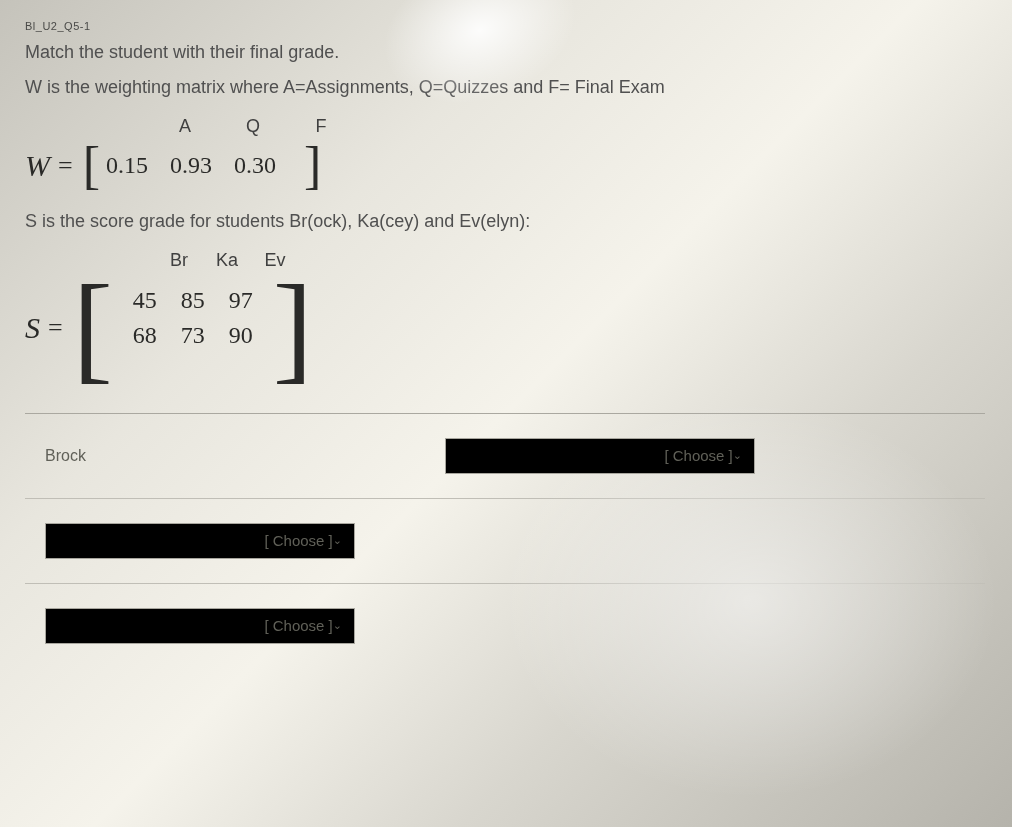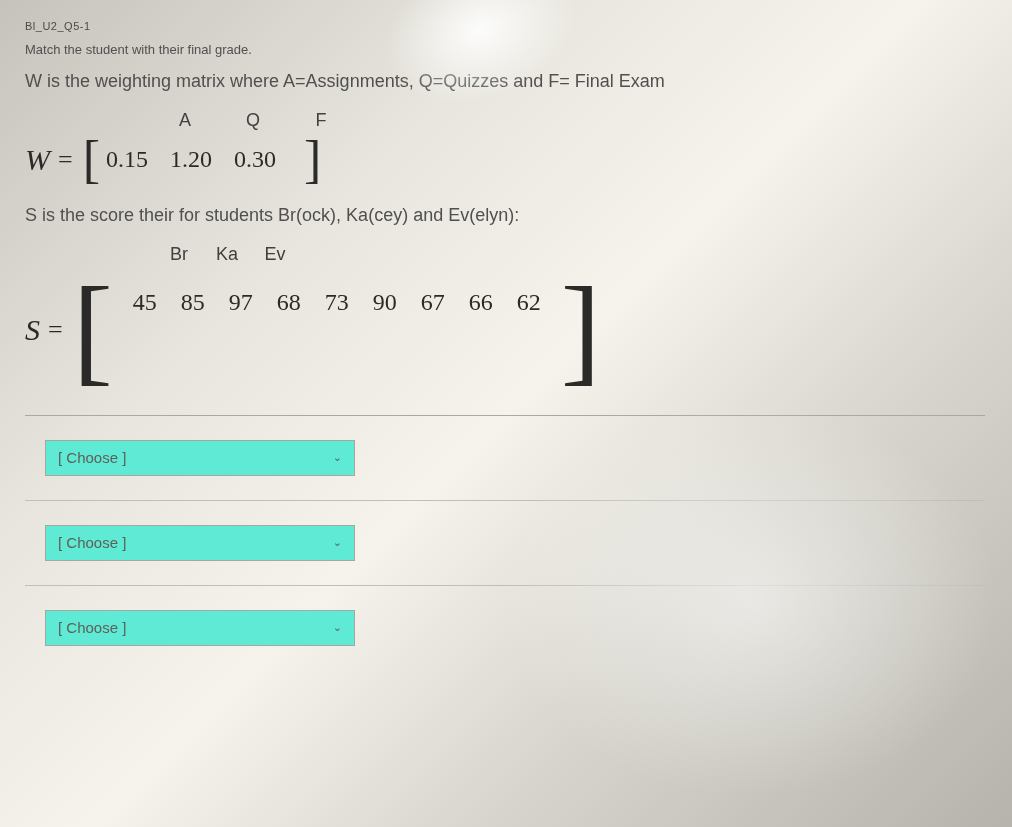--- a/index.html
+++ b/index.html
@@ -20,21 +20,21 @@
     }
     .question-id {
       font-size: 11px;
       color: #4a4a48;
       margin-bottom: 10px;
       letter-spacing: 0.5px;
     }
     .instruction {
       margin-bottom: 14px;
       color: #505050;
-      font-size: 13px;
+      font-size: 18px;
     }
     .description {
       margin-bottom: 10px;
       color: #505050;
       font-size: 18px;
     }
     .matrix-section {
       margin: 18px 0 24px 0;
     }
     .matrix-headers {
@@ -48,21 +48,21 @@
       text-align: center;
       font-size: 18px;
       color: #404040;
       font-weight: 500;
     }
     .matrix-headers-w span {
       width: 68px;
     }
     .matrix-headers-s {
       margin-left: 130px;
-      margin-bottom: 20px;
+      margin-bottom: 12px;
     }
     .matrix-headers-s span {
       width: 48px;
     }
     .matrix-eq {
       display: flex;
       align-items: center;
     }
     .matrix-label {
       font-family: 'Times New Roman', serif;
@@ -103,21 +103,21 @@
       text-align: left;
       font-size: 24px;
       font-family: 'Times New Roman', serif;
       color: #2a2a28;
     }
     .matrix-w .matrix-values span {
       width: 64px;
     }
     .matrix-grid {
       display: flex;
-      flex-direction: row;
+      flex-direction: column;
       padding: 0 8px;
     }
     .matrix-row {
       display: flex;
     }
     .matrix-row span {
       width: 48px;
       text-align: center;
       font-size: 24px;
       font-family: 'Times New Roman', serif;
@@ -143,28 +143,29 @@
     }
     .student-name {
       width: 400px;
       color: #606058;
       font-size: 16px;
     }
     .dropdown {
       position: relative;
       width: 310px;
       height: 36px;
-      background: #5eead4;
+      background: #000000;
       border: 1px solid #a8a69e;
       display: flex;
       align-items: center;
       padding: 0 12px;
       cursor: pointer;
       color: #606058;
       font-size: 15px;
+      text-align: right;
     }
     .dropdown-text {
       flex: 1;
     }
     .chevron {
       font-size: 11px;
       color: #606058;
     }
     .glare {
       position: absolute;
@@ -203,29 +204,29 @@
       <span>Q</span>
       <span>F</span>
     </div>
     <div class="matrix-eq">
       <span class="matrix-label">W</span>
       <span class="equals">=</span>
       <div class="bracket-container">
         <span class="bracket">[</span>
         <div class="matrix-values">
           <span>0.15</span>
-          <span>1.20</span>
+          <span>0.93</span>
           <span>0.30</span>
         </div>
         <span class="bracket">]</span>
       </div>
     </div>
   </div>
 
-  <div class="description">S is the score their for students Br(ock), Ka(cey) and Ev(elyn):</div>
+  <div class="description">S is the score grade for students Br(ock), Ka(cey) and Ev(elyn):</div>
 
   <div class="matrix-section">
     <div class="matrix-headers matrix-headers-s">
       <span>Br</span>
       <span>Ka</span>
       <span>Ev</span>
     </div>
     <div class="matrix-eq">
       <span class="matrix-label">S</span>
       <span class="equals">=</span>
@@ -235,46 +236,42 @@
           <div class="matrix-row">
             <span>45</span>
             <span>85</span>
             <span>97</span>
           </div>
           <div class="matrix-row">
             <span>68</span>
             <span>73</span>
             <span>90</span>
           </div>
-          <div class="matrix-row">
-            <span>67</span>
-            <span>66</span>
-            <span>62</span>
-          </div>
         </div>
         <span class="bracket bracket-tall">]</span>
       </div>
     </div>
   </div>
 
   <hr class="divider">
 
   <div class="answer-section">
+    <div class="answer-row">
+      <div class="student-name">Brock</div>
+      <div class="dropdown">
+        <span class="dropdown-text">[ Choose ]</span>
+        <span class="chevron">⌄</span>
+      </div>
+    </div>
     <div class="answer-row">
       <div class="dropdown">
         <span class="dropdown-text">[ Choose ]</span>
         <span class="chevron">⌄</span>
       </div>
     </div>
     <div class="answer-row">
       <div class="dropdown">
         <span class="dropdown-text">[ Choose ]</span>
         <span class="chevron">⌄</span>
       </div>
     </div>
-    <div class="answer-row">
-      <div class="dropdown">
-        <span class="dropdown-text">[ Choose ]</span>
-        <span class="chevron">⌄</span>
-      </div>
-    </div>
   </div>
 </div>
 
 </body></html>

